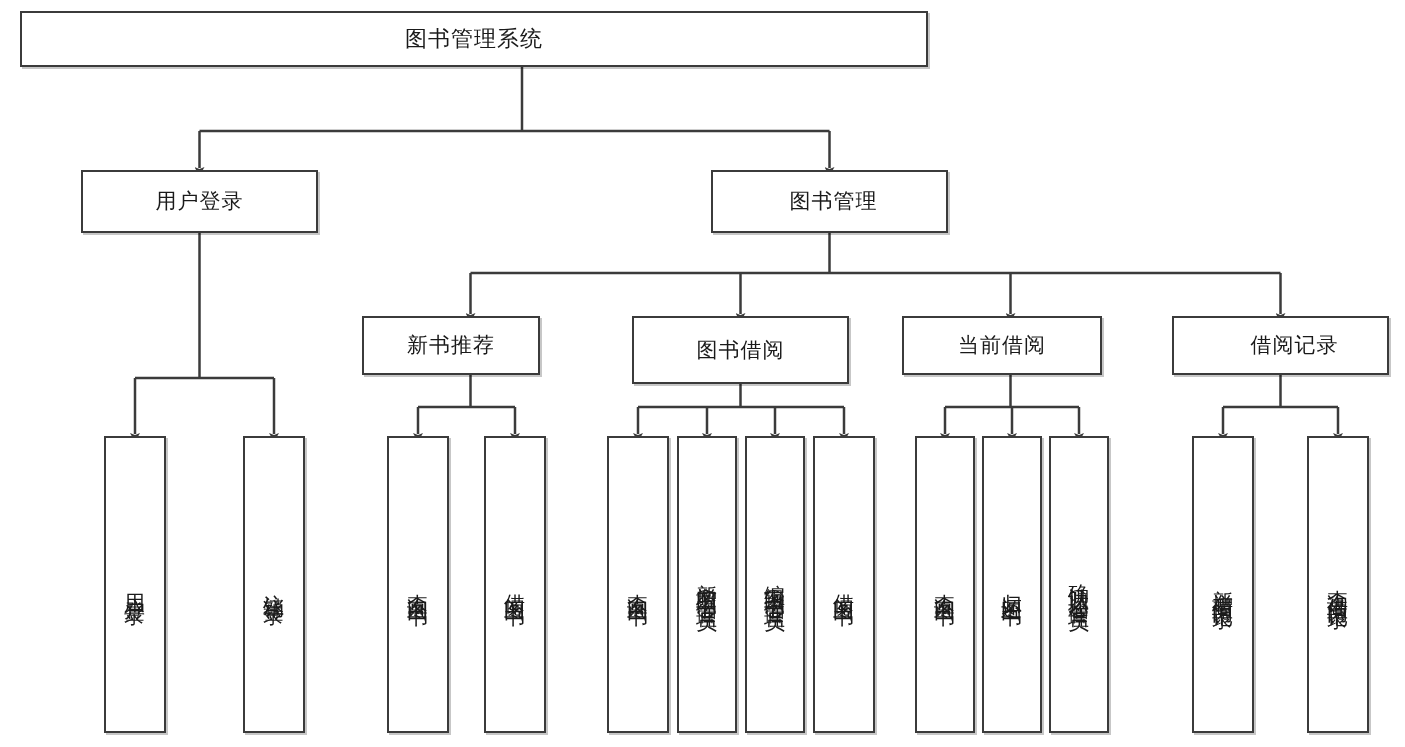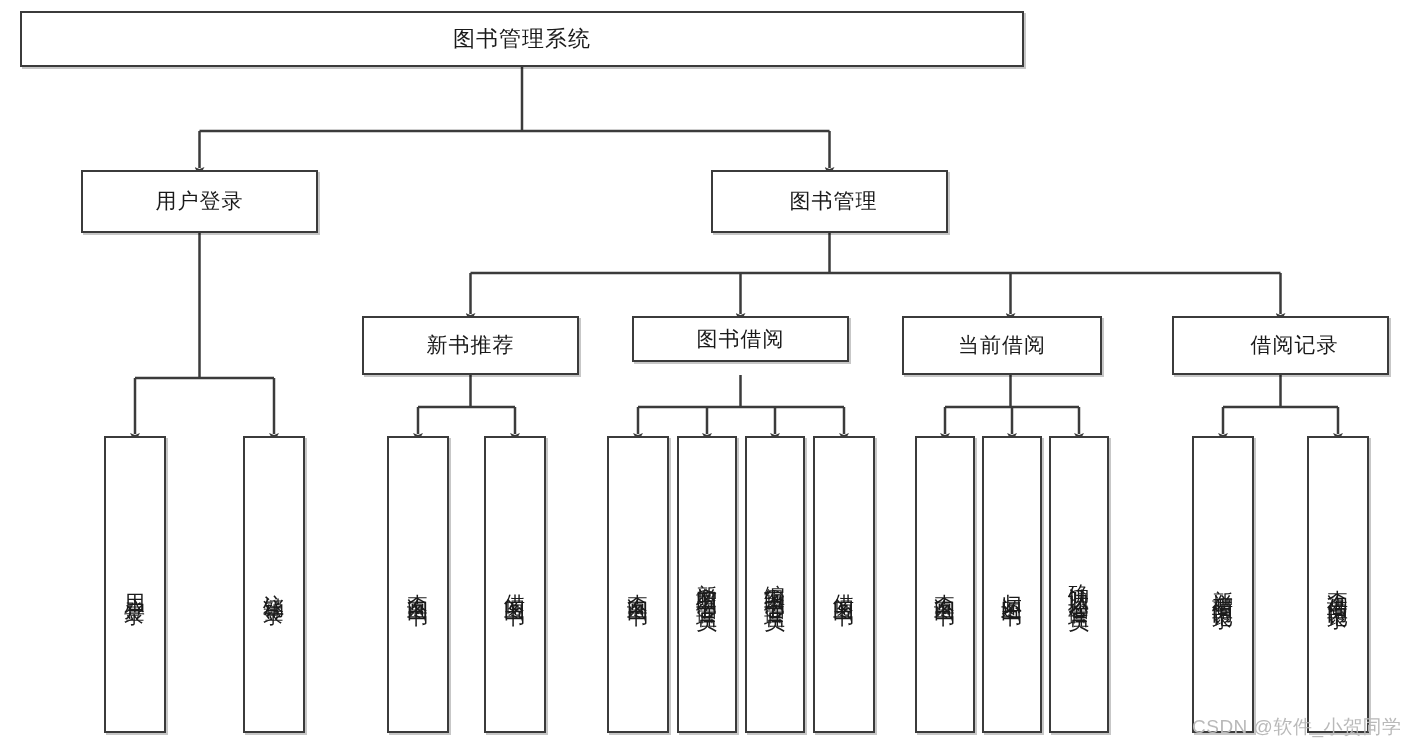--- a/index.html
+++ b/index.html
@@ -95,33 +95,33 @@
         <line x1="1012" y1="407" x2="1012" y2="434" stroke="#3b3b3b" stroke-width="2.5" marker-end="url(#arrow-head)"></line>
         <line x1="1079" y1="407" x2="1079" y2="434" stroke="#3b3b3b" stroke-width="2.5" marker-end="url(#arrow-head)"></line>
         <line x1="1280.5" y1="375" x2="1280.5" y2="407" stroke="#3b3b3b" stroke-width="2.5"></line>
         <line x1="1223" y1="407" x2="1338" y2="407" stroke="#3b3b3b" stroke-width="2.5"></line>
         <line x1="1223" y1="407" x2="1223" y2="434" stroke="#3b3b3b" stroke-width="2.5" marker-end="url(#arrow-head)"></line>
         <line x1="1338" y1="407" x2="1338" y2="434" stroke="#3b3b3b" stroke-width="2.5" marker-end="url(#arrow-head)"></line>
       </g>
   </svg>
 
   <div id="nodes-layer">
-      <div class="node-box level-0 node-h" style="left: 20px; top: 11px; width: 1004px; height: 56px;">
+      <div class="node-box level-0 node-h" style="left: 20px; top: 11px; width: 908px; height: 56px;">
         <span class="node-label">图书管理系统</span>
       </div>
       <div class="node-box level-1 node-h" style="left: 81px; top: 170px; width: 237px; height: 63px;">
         <span class="node-label">用户登录</span>
       </div>
       <div class="node-box level-1 node-h" style="left: 711px; top: 170px; width: 237px; height: 63px; padding-left: 8px;">
         <span class="node-label">图书管理</span>
       </div>
-      <div class="node-box level-2 node-h" style="left: 362px; top: 316px; width: 217px; height: 59px;">
+      <div class="node-box level-2 node-h" style="left: 362px; top: 316px; width: 178px; height: 59px;">
         <span class="node-label">新书推荐</span>
       </div>
-      <div class="node-box level-2 node-h" style="left: 632px; top: 316px; width: 217px; height: 46px;">
+      <div class="node-box level-2 node-h" style="left: 632px; top: 316px; width: 217px; height: 68px;">
         <span class="node-label">图书借阅</span>
       </div>
       <div class="node-box level-2 node-h" style="left: 902px; top: 316px; width: 200px; height: 59px;">
         <span class="node-label">当前借阅</span>
       </div>
       <div class="node-box level-2 node-h" style="left: 1172px; top: 316px; width: 217px; height: 59px; padding-left: 28px;">
         <span class="node-label">借阅记录</span>
       </div>
       <div class="node-box level-3 node-v" style="left: 104px; top: 436px; width: 62px; height: 297px;">
         <span class="node-label">用户登录</span>
@@ -157,14 +157,13 @@
         <span class="node-label">确认归还（管理员）</span>
       </div>
       <div class="node-box level-3 node-v" style="left: 1192px; top: 436px; width: 62px; height: 297px;">
         <span class="node-label">新增借阅记录</span>
       </div>
       <div class="node-box level-3 node-v" style="left: 1307px; top: 436px; width: 62px; height: 297px;">
         <span class="node-label">查询借阅记录</span>
       </div>
     </div>
 
-  <div class="watermark" style="left:1192px;top:714px;">CSDN @软件_小贺同学</div>
 </div>
 
 </body></html>

